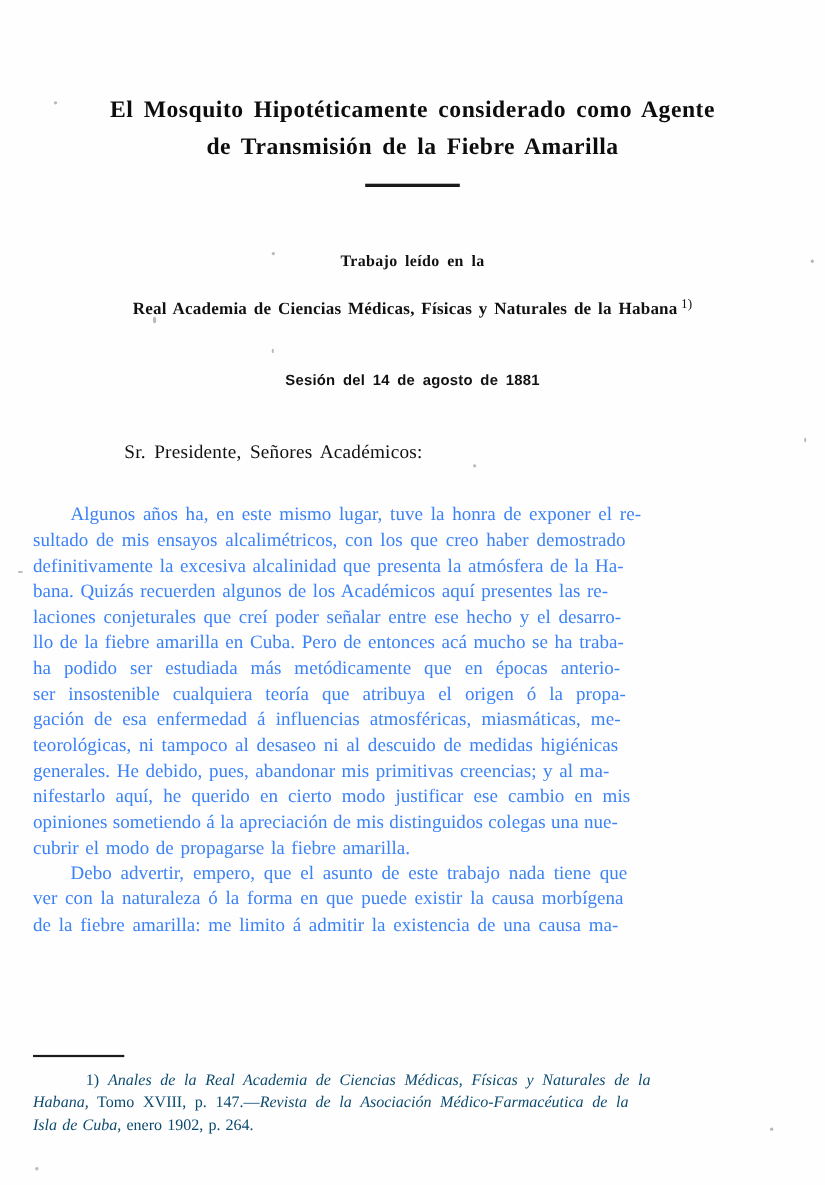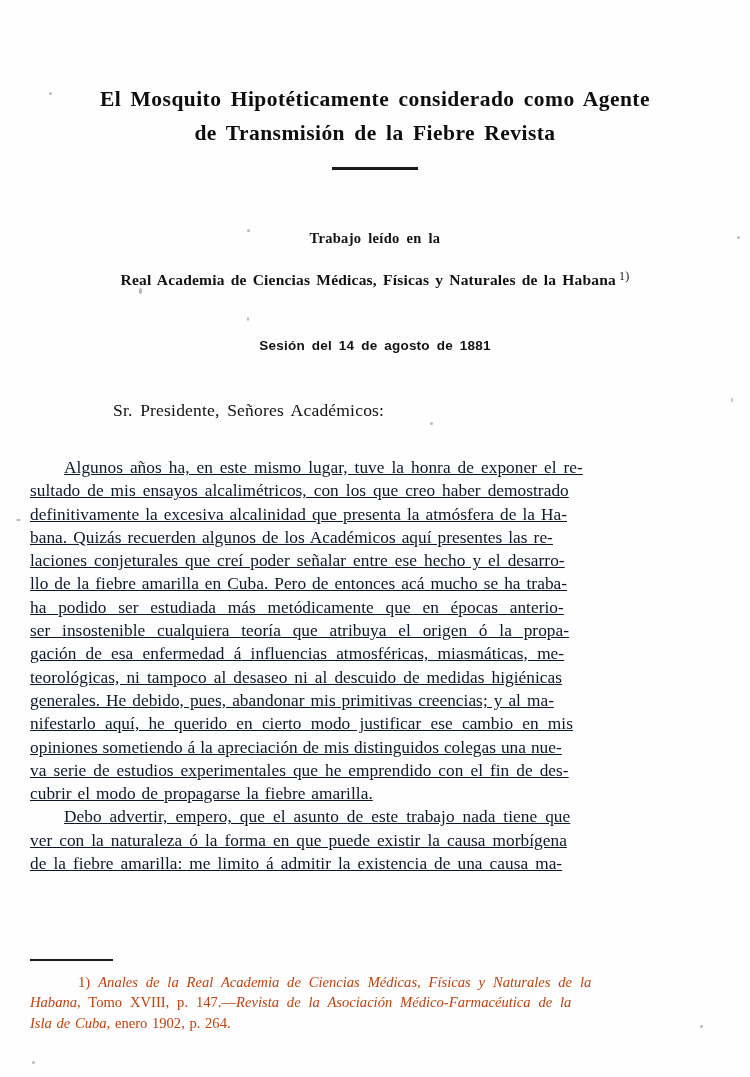--- a/index.html
+++ b/index.html
@@ -101,22 +101,21 @@
     top: 456px;
     left: 30px;
     width: 688px;
   }
   .body-line {
     display: block;
     font-size: 17.3px;
     line-height: 23.3px;
     white-space: nowrap;
     letter-spacing: 0.05px;
-    color: #0f172a;
-    text-decoration: underline;
+    color: #3b82f6;
   }
   .body-line.indent {
     padding-left: 34px;
   }
   
   .ws0  { word-spacing: 0.5px; }
   .ws1  { word-spacing: 1.6px; }
   .ws2  { word-spacing: 2.6px; }
   .ws3  { word-spacing: 3.6px; }
   .ws4  { word-spacing: 4.8px; }
@@ -137,21 +136,21 @@
     top: 972px;
     left: 30px;
     width: 692px;
   }
   .footnote-line {
     display: block;
     font-style: italic;
     font-size: 14.6px;
     line-height: 20.4px;
     white-space: nowrap;
-    color: #c2410c;
+    color: #0c4a6e;
   }
   .footnote-line.first {
     padding-left: 48px;
   }
   .fn-ws2 { word-spacing: 4.2px; }
   .fn-ws3 { word-spacing: 1.0px; }
   .upright { font-style: normal; }
 
   
   .speck {
@@ -173,21 +172,21 @@
   <div class="speck" style="left:367px; top:279px; width:3px; height:3px;"></div>
   <div class="speck" style="left:247px; top:317px; width:2px; height:4px;"></div>
   <div class="speck" style="left:731px; top:398px; width:2px; height:4px;"></div>
   <div class="speck" style="left:430px; top:422px; width:3px; height:3px;"></div>
   <div class="speck" style="left:16px;  top:519px; width:5px; height:2px;"></div>
   <div class="speck" style="left:700px; top:1025px; width:3px; height:3px;"></div>
   <div class="speck" style="left:32px;  top:1061px; width:3px; height:3px;"></div>
 
   <div class="title-block">
     <div class="title-line">El Mosquito Hipotéticamente considerado como Agente</div>
-    <div class="title-line">de Transmisión de la Fiebre Revista</div>
+    <div class="title-line">de Transmisión de la Fiebre Amarilla</div>
     <div class="title-rule"></div>
   </div>
 
   <div class="subtitle-block">
     <div class="read-at">Trabajo leído en la</div>
     <div class="academy"><span>Real Academia de Ciencias </span><span class="italic-part">Médicas, Físicas</span><span> y Naturales de la Habana</span><span class="footnote-ref">1)</span></div>
   </div>
 
   <div class="session">Sesión del 14 de agosto de 1881</div>
 
@@ -200,21 +199,20 @@
       <span class="body-line ws1">bana.  Quizás recuerden algunos de los Académicos aquí presentes las re-</span>
       <span class="body-line ws2">laciones conjeturales que creí poder señalar entre ese hecho y el desarro-</span>
       <span class="body-line ws1">llo de la fiebre amarilla en Cuba. Pero de entonces acá mucho se ha traba-</span>
       <span class="body-line ws6">ha podido ser estudiada más metódicamente que en épocas anterio-</span>
       <span class="body-line ws6">ser insostenible cualquiera teoría que atribuya el origen ó la propa-</span>
       <span class="body-line ws4">gación de esa enfermedad á influencias atmosféricas, miasmáticas, me-</span>
       <span class="body-line ws2">teorológicas, ni tampoco al desaseo ni al descuido de medidas higiénicas</span>
       <span class="body-line ws1">generales.  He debido, pues, abandonar mis primitivas creencias; y al ma-</span>
       <span class="body-line ws4">nifestarlo aquí, he querido en cierto modo justificar ese cambio en mis</span>
       <span class="body-line ws0">opiniones sometiendo á la apreciación de mis distinguidos colegas una nue-</span>
-      <span class="body-line ws2">va serie de estudios experimentales que he emprendido con el fin de des-</span>
       <span class="body-line ws1">cubrir el modo de propagarse la fiebre amarilla.</span>
       <span class="body-line ws3 indent">Debo advertir, empero, que el asunto de este trabajo nada tiene que</span>
       <span class="body-line ws2">ver con la naturaleza ó la forma en que puede existir la causa morbígena</span>
       <span class="body-line ws2">de la fiebre amarilla: me limito á admitir la existencia de una causa ma-</span>
     </div>
 
   <div class="footnote-rule"></div>
 
   <div class="footnote-block">
     <span class="footnote-line first fn-ws2"><span class="upright">1)</span><span style="margin-left:8px;">Anales de la Real Academia de Ciencias Médicas, Físicas y Naturales de la</span></span>

